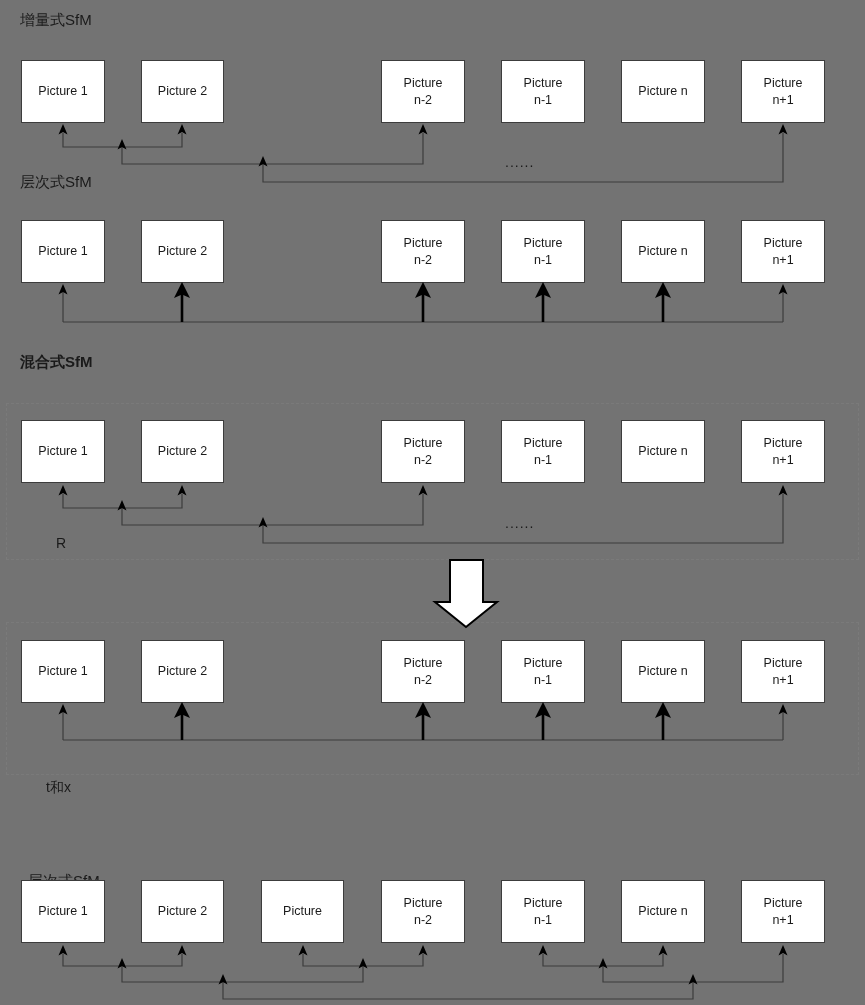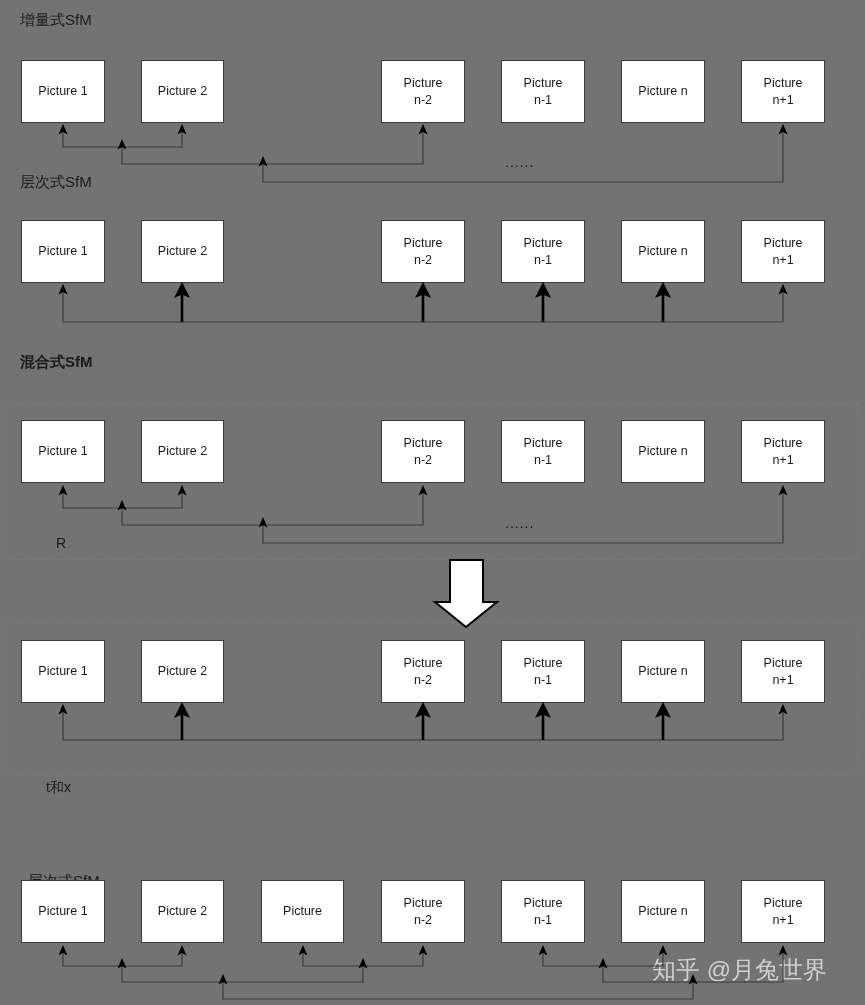--- a/index.html
+++ b/index.html
@@ -163,21 +163,20 @@
   <div class="pic-box" style="left:141px; top:880px; width:83px; height:63px;">Picture 2</div>
   <div class="pic-box" style="left:261px; top:880px; width:83px; height:63px;">Picture</div>
   <div class="pic-box" style="left:381px; top:880px; width:84px; height:63px;">Picture
 n-2</div>
   <div class="pic-box" style="left:501px; top:880px; width:84px; height:63px;">Picture
 n-1</div>
   <div class="pic-box" style="left:621px; top:880px; width:84px; height:63px;">Picture n</div>
   <div class="pic-box" style="left:741px; top:880px; width:84px; height:63px;">Picture
 n+1</div>
 
-  <div class="watermark" style="left:652px; top:958px;">知乎 @月兔世界</div>
 
   <svg class="wires" viewBox="0 0 865 1005">
 
     <path class="wire" d="M 63,133 L 63,147 L 182,147 L 182,133"></path>
     <polygon class="head" points="63,124 58.5,134.5 63,132 67.5,134.5"></polygon>
     <polygon class="head" points="182,124 177.5,134.5 182,132 186.5,134.5"></polygon>
 
     <path class="wire" d="M 122,147 L 122,164 L 423,164 L 423,133"></path>
     <polygon class="head" points="122,139 117.5,149.5 122,147 126.5,149.5"></polygon>
     <polygon class="head" points="423,124 418.5,134.5 423,132 427.5,134.5"></polygon>

